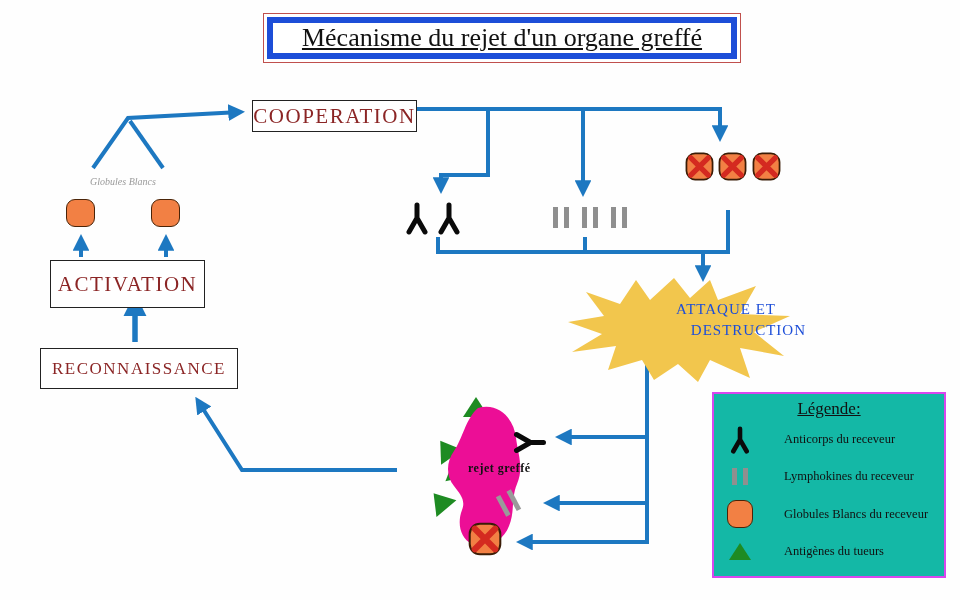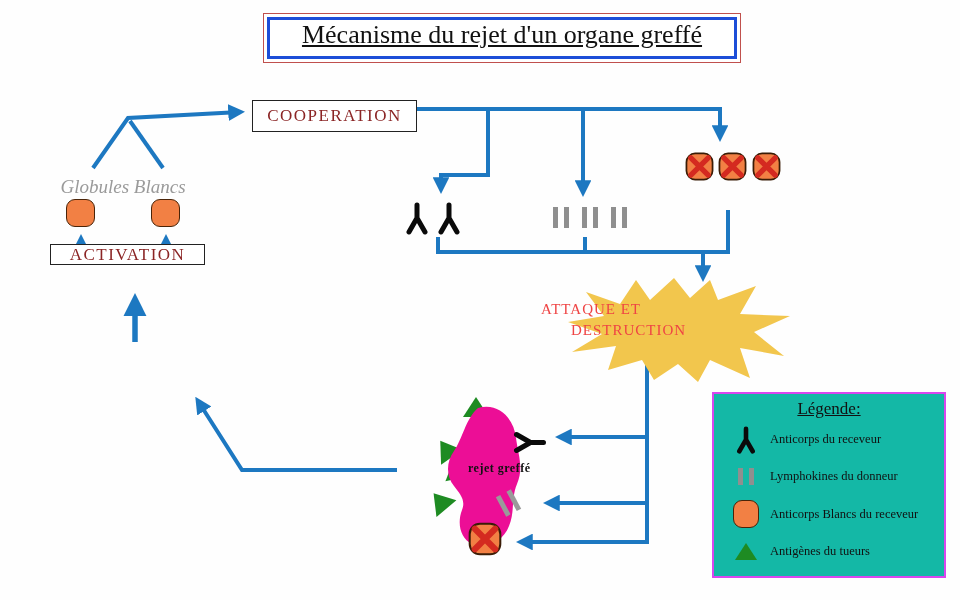--- a/index.html
+++ b/index.html
@@ -6,35 +6,35 @@
   html,body { width:960px; height:600px; background:#ffffff; overflow:hidden;
               font-family:"Liberation Serif", serif; }
   #canvas { position:relative; width:960px; height:600px; background:#fefefe; }
 
   
   #arrows { position:absolute; left:0; top:0; width:960px; height:600px; z-index:2; }
 
   
   .title-box { position:absolute; left:263px; top:13px; width:478px; height:50px;
                border:1px solid #c0504d; padding:3px; background:#fff; z-index:3; }
-  .title-inner { width:100%; height:100%; border:3px solid #1d4ed8;
+  .title-inner { width:100%; height:100%; border:6px solid #1d4ed8;
                  display:flex; align-items:flex-start; justify-content:center; }
   .title-text { font-size:26px; color:#111; text-decoration:underline; white-space:nowrap; }
 
   
   .pbox { position:absolute; background:#fff; border:1px solid #222; z-index:3;
           display:flex; align-items:center; justify-content:center;
-          color:#8b2525; letter-spacing:1.5px; font-size:17px; }
+          color:#8b2525; letter-spacing:1.5px; font-size:21px; }
   #box-cooperation    { left:252px; top:100px; width:165px; height:32px; }
-  #box-activation     { left:50px;  top:244px; width:155px; height:21px; }
+  #box-activation     { left:50px;  top:260px; width:155px; height:48px; }
   #box-reconnaissance { left:40px;  top:348px; width:198px; height:41px; font-size:17px; }
 
   
   .gb-label { position:absolute; left:58px; top:176px; width:130px; text-align:center;
-              font-style:italic; color:#9a9a9a; font-size:19px; z-index:3; }
+              font-style:italic; color:#9a9a9a; font-size:10px; z-index:3; }
   .organ-label { position:absolute; left:468px; top:461px; width:90px; font-size:12px;
                  font-weight:600; color:#111; z-index:6; letter-spacing:0.5px; }
 
   
   .white-cell { position:absolute; width:29px; height:28px; background:#f28044;
                 border:1.6px solid #4a2408; border-radius:9px; z-index:3; }
   #cell-a { left:66px;  top:199px; }
   #cell-b { left:151px; top:199px; }
 
   .killer { position:absolute; z-index:3; }
@@ -51,21 +51,21 @@
   .lymph-pair { display:inline-flex; gap:6px; }
   .lymph-bar { width:5px; height:21px; background:#8f8f8f; }
   #lymph-group { position:absolute; left:553px; top:207px; display:flex; gap:13px; z-index:3; }
   #lymph-organ { position:absolute; left:500px; top:492px; display:flex; gap:7px;
                  transform:rotate(-28deg); z-index:6; }
   #lymph-organ .lymph-bar { width:5px; height:22px; background:#9a9a9a; }
 
   
   #starburst { position:absolute; left:560px; top:276px; width:235px; height:108px; z-index:3; }
   #starburst svg { position:absolute; left:0; top:0; }
-  .attack-line { position:absolute; width:100%; text-align:left; color:#ef4444;
+  .attack-line { position:absolute; width:100%; text-align:right; color:#1d4ed8;
                  font-size:15px; letter-spacing:1px; z-index:4; }
   #attack-1 { top:25px; transform:translateX(-19px); }
   #attack-2 { top:46px; transform:translateX(11px); }
 
   
   #organ-blob { position:absolute; left:430px; top:402px; z-index:5; }
   .antigen { position:absolute; width:0; height:0; z-index:4;
              border-left:13px solid transparent; border-right:13px solid transparent;
              border-bottom:20px solid #1e8b22; }
   #ag-1 { left:463px; top:397px; }
@@ -73,21 +73,21 @@
   #ag-3 { left:433px; top:439px; transform:rotate(-35deg); }
   #ag-4 { left:442px; top:460px; transform:rotate(-12deg) scale(0.9); }
   #ag-5 { left:427px; top:491px; transform:rotate(-40deg); }
 
   
   #legend { position:absolute; left:712px; top:392px; width:234px; height:186px;
             border:2px solid #d946ef; background:#14b8a6; z-index:6;
             display:flex; flex-direction:column; padding:5px 0 6px 0; }
   .legend-title { text-align:center; font-size:17px; text-decoration:underline;
                   color:#111; margin-bottom:2px; }
-  .legend-row { flex:1; display:flex; align-items:center; padding-left:16px; gap:8px; }
+  .legend-row { flex:1; display:flex; align-items:center; padding-left:10px; gap:28px; }
   .legend-icon-slot { width:32px; display:flex; justify-content:center; align-items:center; }
   .legend-label { font-size:12.5px; color:#111; white-space:nowrap; }
   .legend-lymph .lymph-bar { height:17px; }
   .legend-cell { width:26px; height:28px; background:#f28044;
                  border:1.6px solid #4a2408; border-radius:9px; }
   .legend-antigen { border-left:11px solid transparent; border-right:11px solid transparent;
                     border-bottom:17px solid #1e8b22; width:0; height:0; }
 </style>
 </head>
 <body>
@@ -127,20 +127,21 @@
   </svg>
 
   <div class="title-box">
     <div class="title-inner">
       <span class="title-text">Mécanisme du rejet d'un organe greffé</span>
     </div>
   </div>
 
   <div id="box-cooperation" class="pbox">COOPERATION</div>
   <div id="box-activation" class="pbox">ACTIVATION</div>
+  <div id="box-reconnaissance" class="pbox">RECONNAISSANCE</div>
 
   <div class="gb-label">Globules Blancs</div>
   <div id="cell-a" class="white-cell"></div>
   <div id="cell-b" class="white-cell"></div>
 
   <div id="ab-1" class="antibody">
     <svg width="24" height="33" viewBox="0 0 24 33">
       <path d="M12,3 L12,16 M12,16 L4,30 M12,16 L20,30" stroke="#0a0a0a" stroke-width="5" stroke-linecap="round" fill="none"></path>
     </svg>
   </div>
@@ -237,29 +238,29 @@
       <span class="legend-label">Anticorps du receveur</span>
     </div>
 
     <div class="legend-row">
       <span class="legend-icon-slot legend-lymph">
         <span class="lymph-pair">
             <span class="lymph-bar"></span>
             <span class="lymph-bar"></span>
           </span>
       </span>
-      <span class="legend-label">Lymphokines du donneur</span>
+      <span class="legend-label">Lymphokines du receveur</span>
     </div>
 
 
     <div class="legend-row">
       <span class="legend-icon-slot">
         <span class="legend-cell"></span>
       </span>
-      <span class="legend-label">Anticorps Blancs du receveur</span>
+      <span class="legend-label">Globules Blancs du receveur</span>
     </div>
 
     <div class="legend-row">
       <span class="legend-icon-slot">
         <span class="legend-antigen"></span>
       </span>
       <span class="legend-label">Antigènes du tueurs</span>
     </div>
   </div>
 

